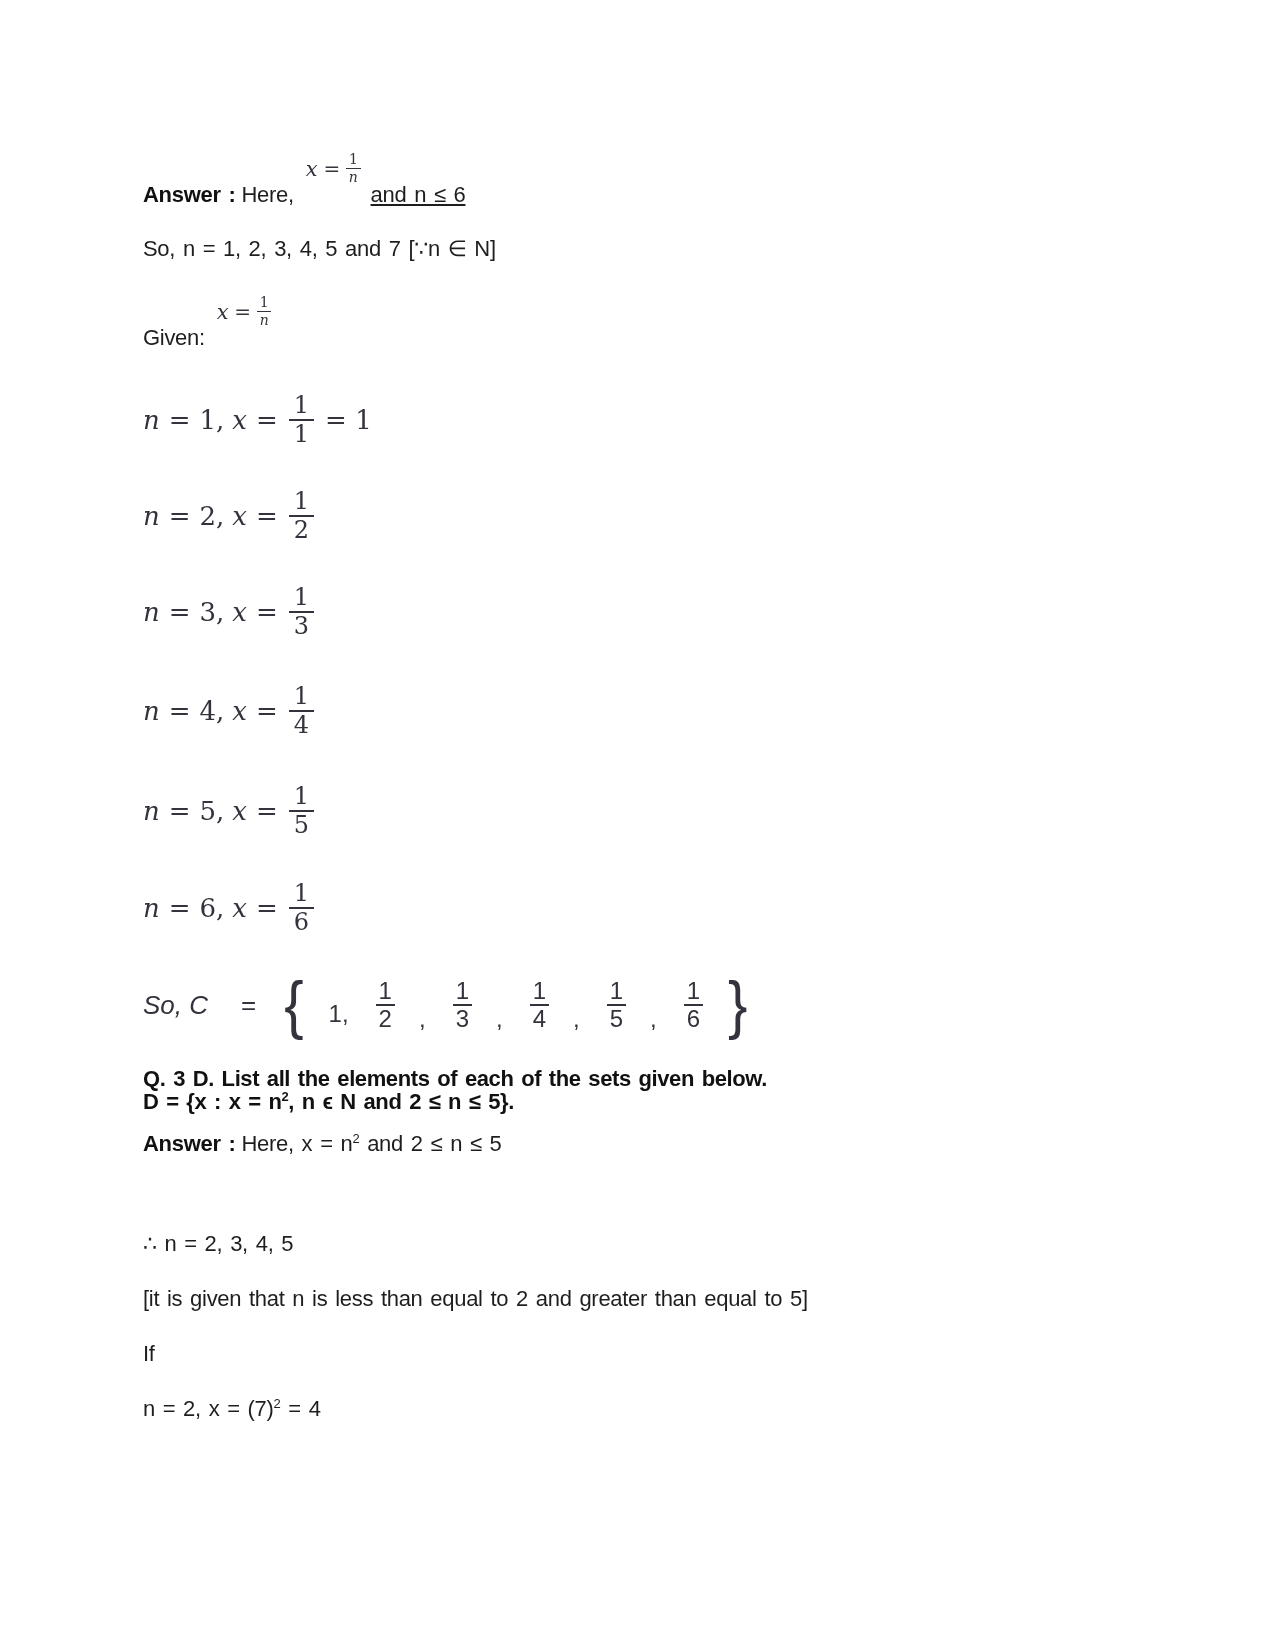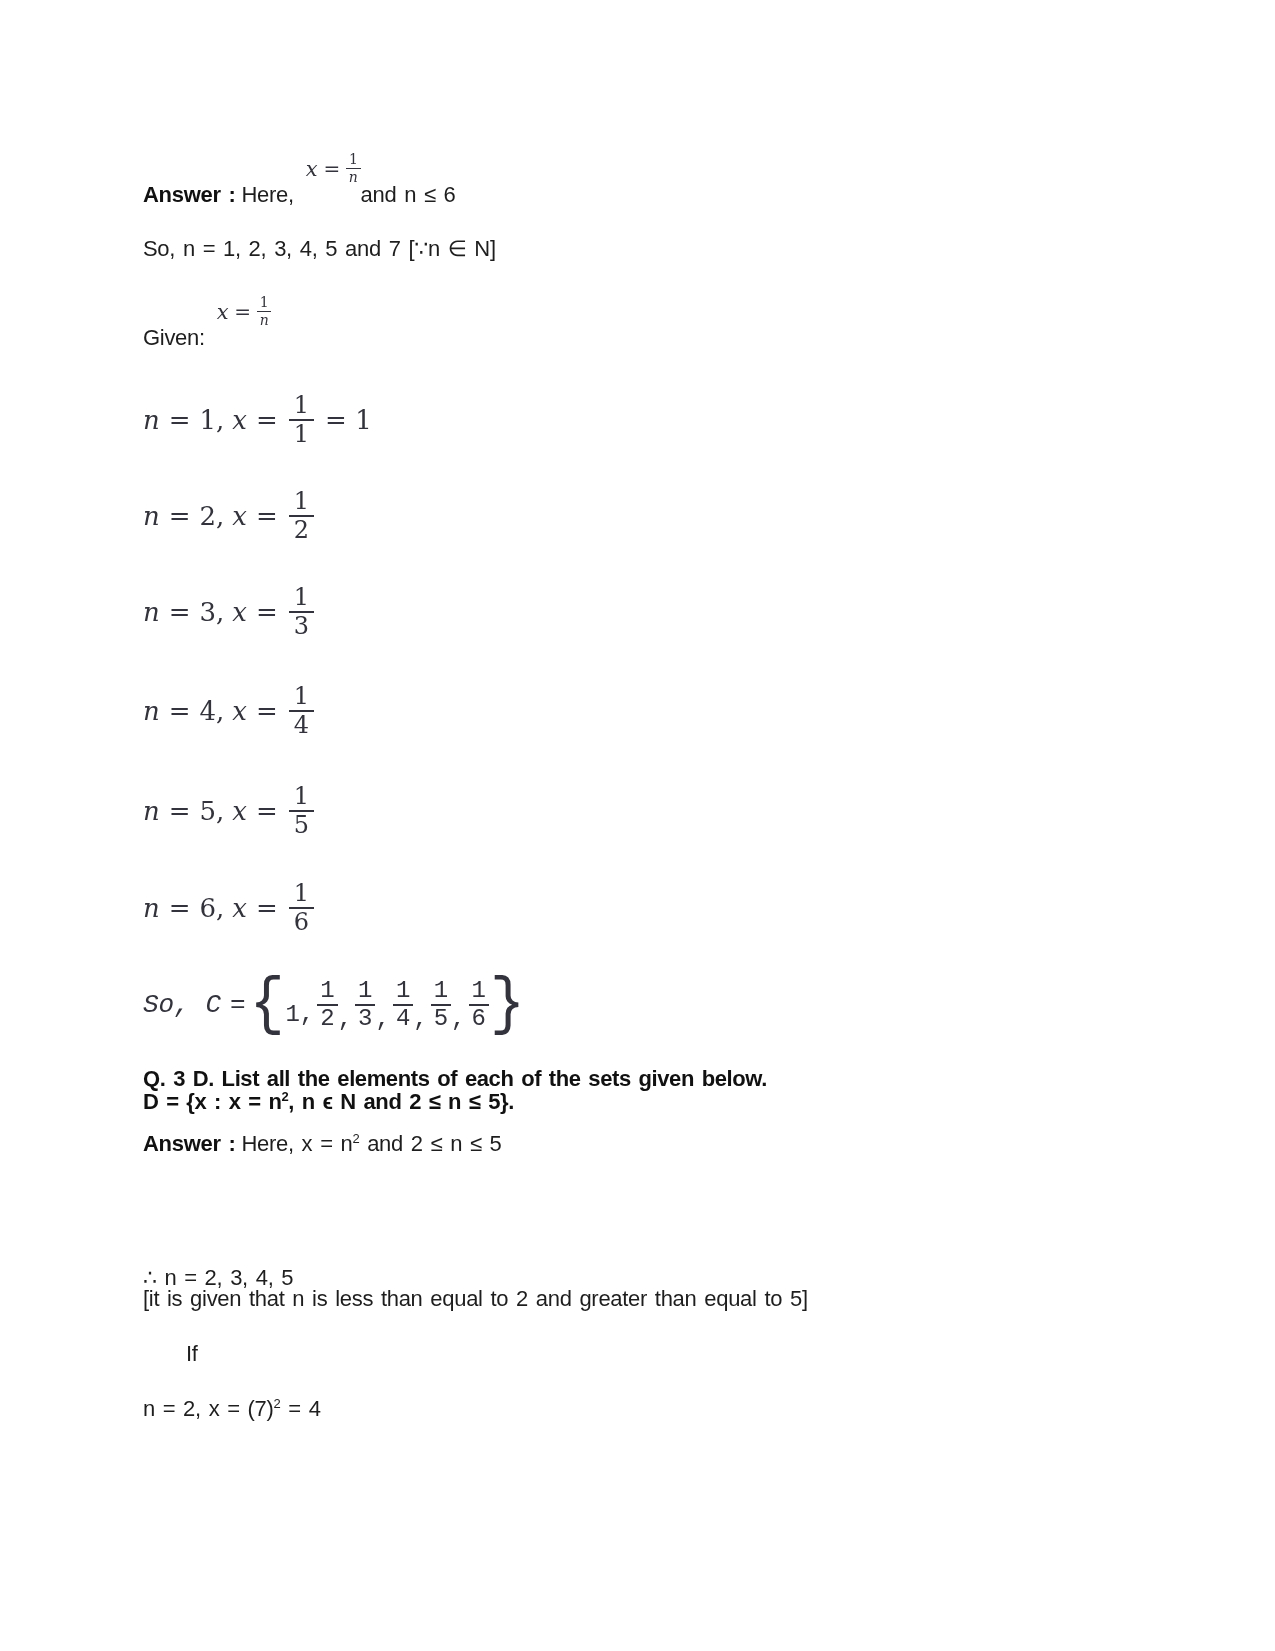--- a/index.html
+++ b/index.html
@@ -30,39 +30,39 @@
     position:relative;top:-26px;margin-left:12px;
     font-family:"DejaVu Serif",serif;color:var(--math);
     vertical-align:baseline;
   }
   .imath .mi{font-size:21px;}
   .imath .mo{font-size:20px;margin:0 6px;}
   .sfrac{display:inline-flex;flex-direction:column;align-items:center;}
   .snum,.sden{font-size:14px;line-height:17px;padding:0 3px;text-align:center;}
   .snum{border-bottom:1.5px solid var(--math);}
   .sden{font-style:italic;}
-  .tail8{}
+  .tail8{margin-left:10px;text-decoration:underline;}
   
   .eq{
     display:flex;align-items:center;height:58px;
     font-family:"DejaVu Serif",serif;color:var(--math);font-size:26px;
   }
   .mi{font-style:italic;}
   .mo{margin-left:9px;}
   .mn{margin-left:9px;}
   .mx{margin-left:8px;}
   .bfrac{display:inline-flex;flex-direction:column;align-items:center;margin-left:11px;}
   .bnum,.bden{font-size:24px;line-height:27px;padding:0 5px;text-align:center;}
   .bnum{border-bottom:2px solid var(--math);}
   .eqtail{margin-left:11px;}
   .eqtail:empty{display:none;}
   
   .setc{
     display:flex;align-items:center;height:70px;
-    font-family:Liberation Mono, monospace;color:var(--math);font-size:26px;
+    font-family:Liberation Sans, sans-serif;color:var(--math);font-size:26px;gap:24px;
   }
   .brace{font-size:58px;line-height:58px;font-weight:normal;transform:scaleY(1.12);margin-left:4px;}
   .brace.close{margin-left:1px;}
   .one{font-size:24px;transform:translateY(9px);margin-left:1px;}
   .cfrac{display:inline-flex;flex-direction:column;align-items:center;margin-left:3px;}
   .cfrac .bnum,.cfrac .bden{font-size:24px;line-height:26px;padding:0 3px;}
   .cma{font-size:24px;transform:translateY(14px);}
   
   .p-ans1{top:177px;}
   .p-so{top:235px;}
@@ -70,23 +70,23 @@
   .p-eq1{top:391px;}
   .p-eq2{top:487px;}
   .p-eq3{top:583px;}
   .p-eq4{top:682px;}
   .p-eq5{top:782px;}
   .p-eq6{top:879px;}
   .p-setc{top:970px;}
   .p-q4d{top:1065px;}
   .p-dline{top:1088px;}
   .p-ans2{top:1130px;}
-  .p-thf{top:1230px;margin-top:34px;}
+  .p-thf{top:1230px;}
   .p-note{top:1285px;}
-  .p-if{top:1340px;margin-left:43px;}
+  .p-if{top:1340px;}
   .p-final{top:1395px;}
 </style>
 </head>
 <body>
 
 <div class="block tline p-ans1"><span class="bold">Answer :</span><span class="g7">Here,</span><span class="imath">
       <span class="mi">x</span>
       <span class="mo">=</span>
       <span class="sfrac">
         <span class="snum">1</span>

